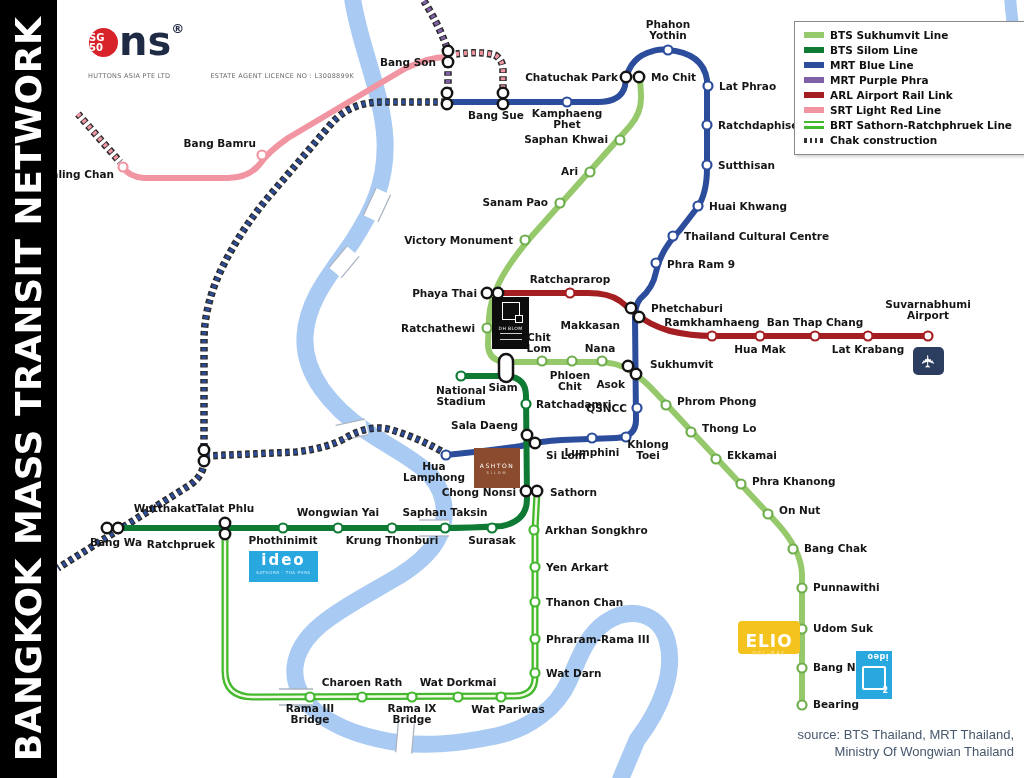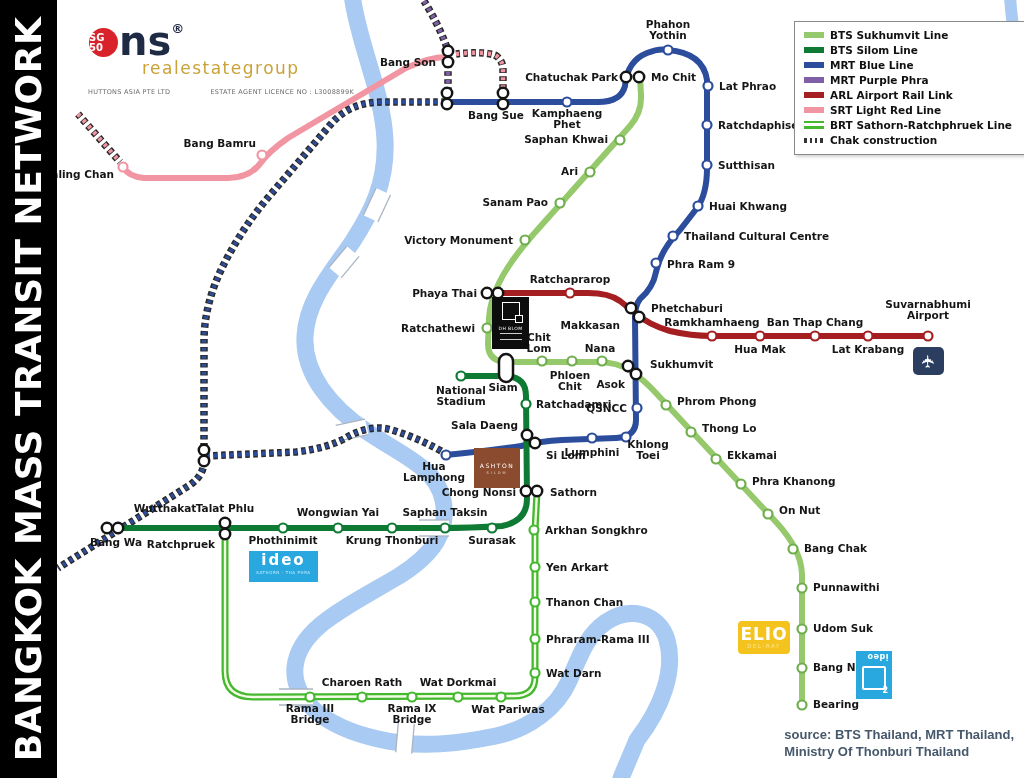--- a/index.html
+++ b/index.html
@@ -20,41 +20,41 @@
   
   .logo{position:absolute;left:88px;top:20px;z-index:6}
   .brandrow{display:flex;align-items:flex-start;color:#1F2A44;font-weight:bold;font-size:40px;line-height:42px}
   .badge{width:29px;height:29px;border-radius:50%;background:#D8232A;color:#fff;font-size:10px;
        font-weight:bold;display:flex;flex-direction:column;align-items:flex-start;justify-content:center;
        line-height:10px;margin:8px 1px 0}
   .reg{font-size:13px;line-height:13px;margin-top:2px}
   .tagline{color:#C9A238;font-size:17px;letter-spacing:1.5px;margin:-4px 0 0 54px}
   .logosmall{font-size:6.5px;color:#6a6a6a;margin-top:10px;display:flex;gap:40px;letter-spacing:.3px}
   
-  .source{position:absolute;right:10px;top:727px;color:#46586C;font-size:13px;
-       line-height:16.5px;font-family:"Liberation Sans",sans-serif;font-weight:bold;z-index:6}
+  .source{position:absolute;right:10px;top:727px;text-align:right;color:#46586C;font-size:13px;
+       line-height:16.5px;font-family:"Liberation Sans",sans-serif;font-weight:normal;z-index:6}
   
   .ad{position:absolute;z-index:4}
   .ad-dhblom{left:492px;top:297px;width:37px;height:52px;background:#0d0d0d;color:#fff;
        display:flex;flex-direction:column;align-items:center;padding-top:5px;box-sizing:border-box}
   .qbox{width:16px;height:16px;border:1.5px solid #fff;position:relative}
   .qbox:after{content:"";position:absolute;right:-4px;bottom:-4px;width:6px;height:6px;
        background:#0d0d0d;border:1.5px solid #fff}
   .dh-t{font-size:4.5px;margin-top:6px;letter-spacing:.4px}
   .dh-sub{width:22px;height:5px;border-top:1px solid #cfcfcf;border-bottom:1px solid #cfcfcf;margin-top:2px}
   .ad-ashton{left:474px;top:448px;width:46px;height:40px;background:#8A4B2E;color:#fff;display:flex;
        flex-direction:column;align-items:center;justify-content:center;gap:2px}
   .ash-t{font-size:6px;letter-spacing:1.5px}
   .ash-s{font-size:3.5px;letter-spacing:2px;color:#E8D5C8}
   .ad-ideo1{left:249px;top:551px;width:69px;height:31px;background:#29A8E0;color:#fff;text-align:center;
        padding-top:2px;box-sizing:border-box}
   .ideo-t{font-size:15px;font-weight:bold;letter-spacing:2px;line-height:15px}
   .ideo-s{font-size:4px;color:#CFEFFF;letter-spacing:.6px;margin-top:2px}
-  .ad-elio{left:738px;top:621px;width:52px;height:33px;background:#F5C31D;border-radius:4px;color:#fff;
-       text-align:center;box-sizing:border-box;padding-top:4px}
+  .ad-elio{left:738px;top:621px;width:62px;height:33px;background:#F5C31D;border-radius:4px;color:#fff;
+       text-align:center;box-sizing:border-box;padding-top:11px}
   .elio-t{font-size:17px;font-weight:bold;line-height:18px;letter-spacing:1px}
   .elio-s{font-size:5.5px;color:#FBE69B;letter-spacing:1.5px}
   .ad-ideo2{left:856px;top:651px;width:36px;height:48px;background:#29A8E0}
   .ideo2-t{position:absolute;top:1px;right:4px;transform:rotate(180deg);font-size:8px;font-weight:bold;
        color:#fff;letter-spacing:.5px}
   .ideo2-box{position:absolute;left:6px;top:15px;width:20px;height:20px;border:2.5px solid #fff;border-radius:2px}
   .ideo2-2{position:absolute;right:4px;bottom:4px;color:#fff;font-size:8px;font-weight:bold}
   .airport{left:913px;top:347px;width:31px;height:28px;background:#2C3E5F;border-radius:5px;color:#fff;
        display:flex;align-items:center;justify-content:center;font-size:17px}
   .airport span{transform:rotate(-90deg)}
@@ -301,21 +301,20 @@
 
 <div class="logo">
   <div class="brandrow">
     <span class="badge">
       <span>SG</span>
       <span>50</span>
     </span>
     <span>ns</span>
     <span class="reg">®</span>
   </div>
-  <div class="tagline">realestategroup</div>
   <div class="logosmall">
     <span>HUTTONS ASIA PTE LTD</span>
     <span>ESTATE AGENT LICENCE NO : L3008899K</span>
   </div>
 </div>
 
 <div class="legend" id="legend">
     <div class="lrow">
       <span class="sw" style="background: rgb(149, 201, 107);"></span>
       <span>BTS Sukhumvit Line</span>
@@ -345,21 +344,21 @@
       <span>BRT Sathorn-Ratchphruek Line</span>
     </div>
     <div class="lrow">
       <span class="sw" style="height: 5px; width: 18px; background: repeating-linear-gradient(90deg, rgb(51, 51, 51) 0px, rgb(51, 51, 51) 2.5px, transparent 2.5px, transparent 5.5px);"></span>
       <span>Chak construction</span>
     </div>
   </div>
 
 <div class="source">
   <div>source: BTS Thailand, MRT Thailand,</div>
-  <div>Ministry Of Thonburi Thailand</div>
+  <div>Ministry Of Wongwian Thailand</div>
 </div>
 
 <div class="ad ad-dhblom">
   <div class="qbox"></div>
   <div class="dh-t">DH BLOM</div>
   <div class="dh-sub"></div>
 </div>
 <div class="ad ad-ashton">
   <div class="ash-t">ASHTON</div>
   <div class="ash-s">SILOM</div>

